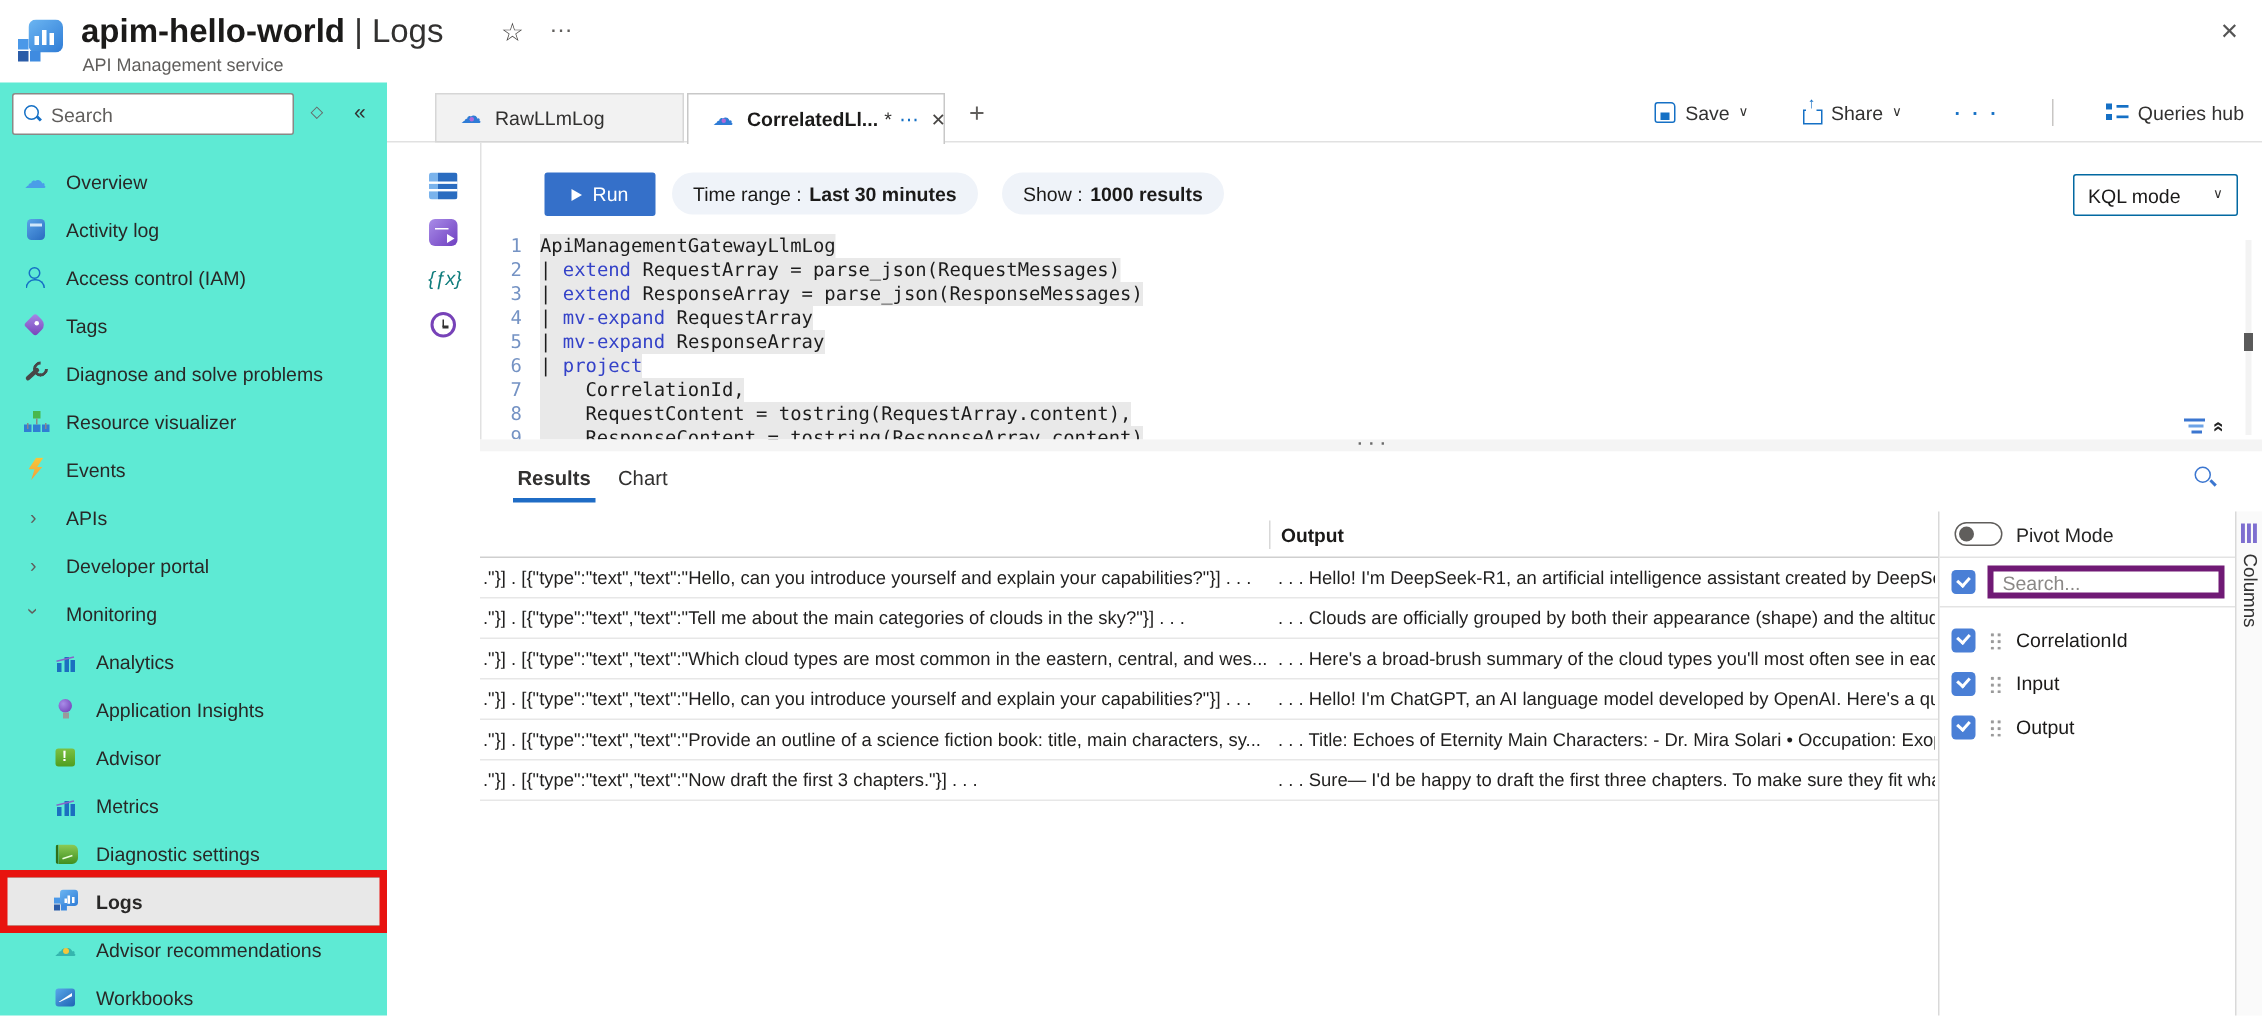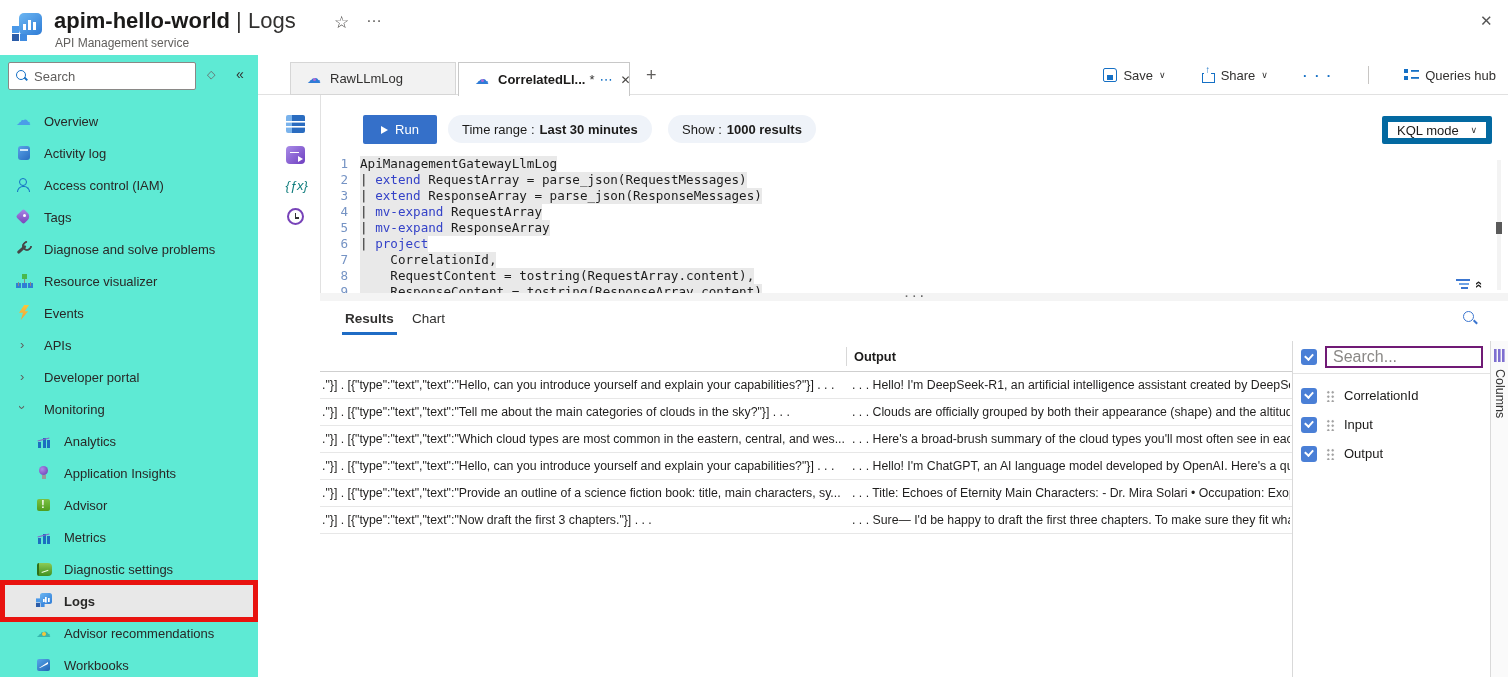--- a/index.html
+++ b/index.html
@@ -127,21 +127,21 @@
   .main-vline { position:absolute; left:320px; top:95px; width:1px; height:198px; background:#e1e1e1; }
 
   
   .toolbar { position:absolute; left:330px; top:103px; width:1170px; height:47px; background:#fff; }
   .run-btn { position:absolute; left:33px; top:12px; width:74px; height:29px; background:#3570c9; color:#fff; border:none; border-radius:2px; font-size:13px; cursor:pointer; display:flex; align-items:center; justify-content:center; gap:7px; font-family:inherit; }
   .run-play { width:0; height:0; border-left:7px solid #fff; border-top:4.5px solid transparent; border-bottom:4.5px solid transparent; }
   .pill { position:absolute; top:12px; height:28px; background:#eff3f9; border-radius:14px; display:flex; align-items:center; padding:0 14px; font-size:13px; color:#1b1a19; cursor:pointer; white-space:nowrap; }
   .pill b { margin-left:5px; }
   .pill-time { left:118px; }
   .pill-show { left:338px; }
-  .kql-select { position:absolute; right:8px; top:13px; width:110px; height:28px; border:6px solid #0369a1; border-radius:2px; background:#fff; font-size:13px; color:#1b1a19; display:flex; align-items:center; justify-content:space-between; padding:0 9px; cursor:pointer; }
+  .kql-select { position:absolute; right:8px; top:13px; width:110px; height:28px; border:1px solid #0369a1; border-radius:2px; background:#fff; font-size:13px; color:#1b1a19; display:flex; align-items:center; justify-content:space-between; padding:0 9px; cursor:pointer; }
 
   
   .editor { position:absolute; left:330px; top:156px; width:1160px; height:137px; overflow:hidden; font-family:"DejaVu Sans Mono","Liberation Mono",monospace; font-size:12.6px; }
   .code-row { display:flex; height:16px; line-height:16px; white-space:pre; }
   .ln { width:30px; text-align:right; padding-right:12px; color:#7593c4; flex:none; }
   .code-text { background:#e9e9e9; color:#1c1c1c; }
   .kw { color:#3442c8; }
   .ed-scroll { position:absolute; left:1497px; top:160px; width:4px; height:130px; background:#f3f3f3; }
   .ed-thumb { position:absolute; left:1496px; top:222px; width:6px; height:12px; background:#5a5a5a; }
   .ed-tools { position:absolute; left:1456px; top:276px; display:flex; align-items:center; gap:5px; cursor:pointer; }
@@ -175,21 +175,21 @@
   .cell.out { left:532px; width:438px; }
 
   
   .cpanel { position:absolute; left:1292px; top:341px; width:198px; height:336px; background:#fff; border-left:1px solid #d9d9d9; font-size:13px; }
   .pivot-row { position:relative; height:31px; border-bottom:1px solid #e3e3e3; display:flex; align-items:center; padding-left:10px; gap:9px; }
   .toggle { position:relative; width:32px; height:16px; border:1px solid #605e5c; border-radius:9px; cursor:pointer; flex:none; }
   .toggle::before { content:""; position:absolute; left:2px; top:2px; width:10px; height:10px; border-radius:50%; background:#605e5c; }
   .filter-row { position:relative; height:33px; border-bottom:1px solid #e3e3e3; display:flex; align-items:center; padding-left:8px; gap:8px; }
   .cbx { position:relative; width:16px; height:16px; background:#4a7fd6; border-radius:3px; flex:none; cursor:pointer; }
   .cbx::after { content:""; position:absolute; left:4px; top:3.5px; width:6px; height:4px; border-left:2px solid #fff; border-bottom:2px solid #fff; transform:rotate(-48deg); }
-  .csearch { width:158px; height:22px; border:2px solid #701a75; font-size:16px; padding:0 6px; color:#333; font-family:inherit; outline:none; }
+  .csearch { width:158px; height:22px; border:4px solid #701a75; font-size:13px; padding:0 6px; color:#333; font-family:inherit; outline:none; }
   .csearch::placeholder { color:#8a8886; }
   .citem { position:relative; height:23px; display:flex; align-items:center; padding-left:8px; gap:9px; margin-top:6px; cursor:pointer; }
   .citem:first-of-type { margin-top:10px; }
   .drag { width:9px; height:12px; flex:none;
      background-image:radial-gradient(circle,#9a9a9a 1.1px,transparent 1.3px); background-size:4.5px 4.5px; background-position:0 0; cursor:grab; }
   .citem .clabel { color:#1b1a19; }
 
   .colstrip { position:absolute; left:1490px; top:341px; width:18px; height:336px; background:#fafafa; border-left:1px solid #d9d9d9; }
   .colstrip .bars { position:absolute; left:3px; top:8px; width:11px; height:13px;
      background-image:linear-gradient(#7e6fd0,#7e6fd0),linear-gradient(#7e6fd0,#7e6fd0),linear-gradient(#7e6fd0,#7e6fd0);
@@ -534,20 +534,24 @@
       </div>
 
       <div class="grow">
         <span class="cell in">."}] . [{"type":"text","text":"Now draft the first 3 chapters."}] . . .</span>
         <span class="cell out">. . . Sure— I'd be happy to draft the first three chapters. To make sure they fit what</span>
       </div>
     </div>
 </div>
 
 <div class="cpanel">
+  <div class="pivot-row">
+    <span class="toggle"></span>
+    <span>Pivot Mode</span>
+  </div>
   <div class="filter-row">
     <span class="cbx"></span>
     <input class="csearch" placeholder="Search..." style="">
   </div>
   <div>
 
       <div class="citem">
         <span class="cbx"></span>
         <span class="drag"></span>
         <span class="clabel">CorrelationId</span>

